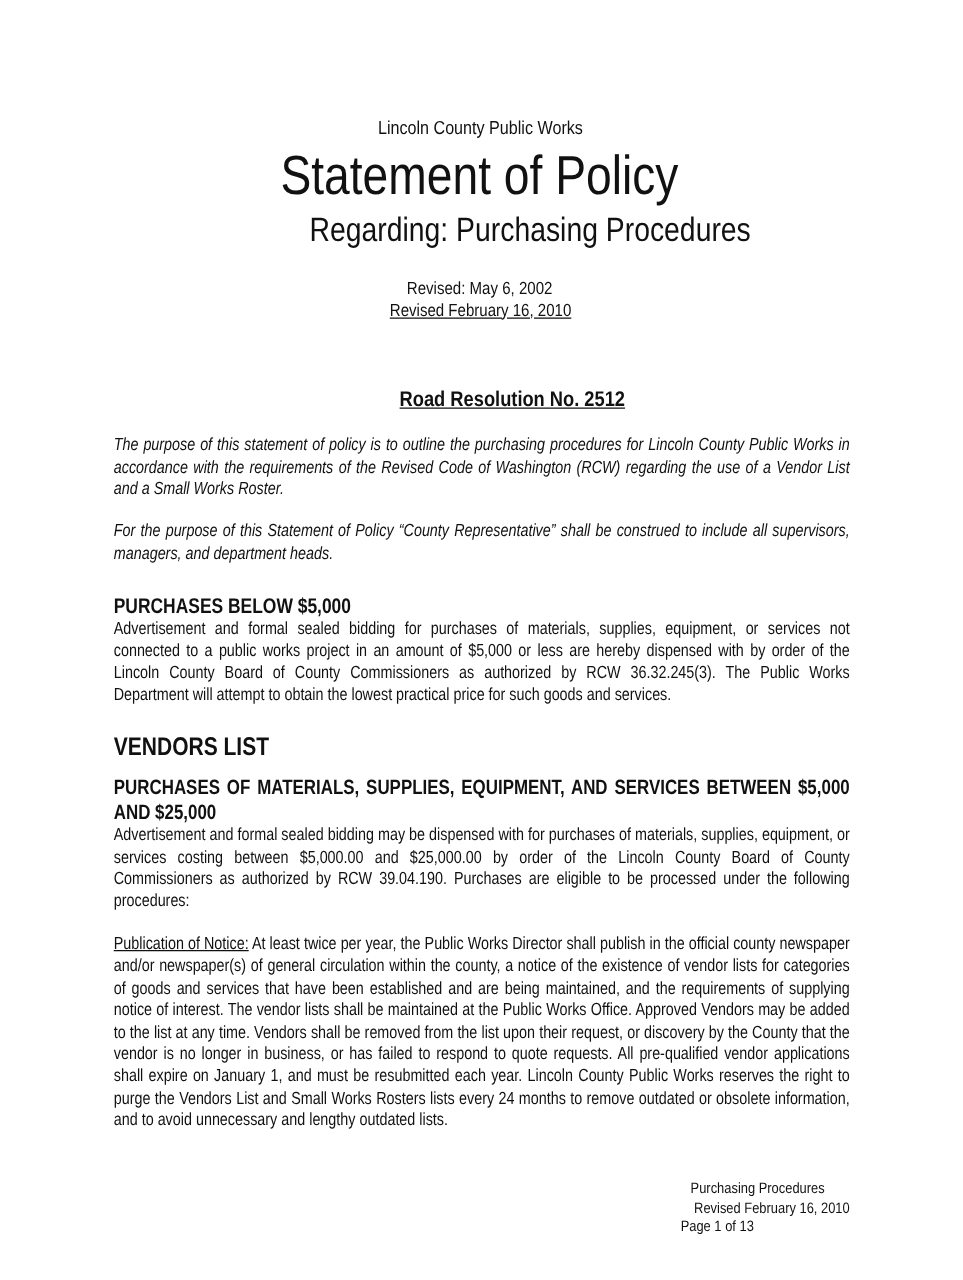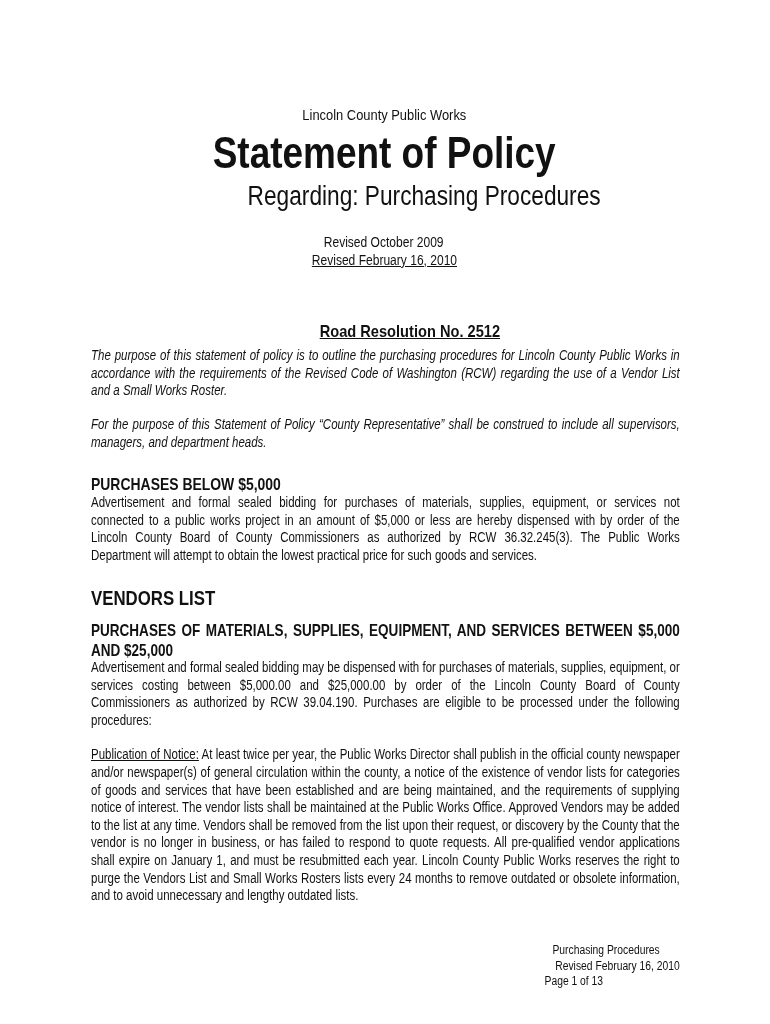--- a/index.html
+++ b/index.html
@@ -13,28 +13,27 @@
     position: relative;
     overflow: hidden;
     font-family: "Liberation Sans", sans-serif;
     color: #111111;
   }
   .cx {
     position: absolute;
     left: 0;
     width: 768px;
     text-align: center;
-    margin-top: 12px;
   }
   .cx > span { display: inline-block; transform-origin: center top; }
 
   .org { top: 94px; font-size: 15px; }
   .org > span { transform: scaleX(0.86); }
 
-  .title { top: 116px; font-size: 44px; font-weight: bold; }
+  .title { top: 116px; font-size: 44px; font-weight: normal; }
   .title > span { transform: scaleX(0.84); }
 
   .subtitle { top: 169px; font-size: 27px; padding-left: 40px; }
   .subtitle > span { transform: scaleX(0.84); }
 
   .dates { top: 222px; font-size: 14px; line-height: 17.5px; }
   .dates > div > span { display: inline-block; transform: scaleX(0.86); transform-origin: center top; }
   .dates .u span { text-decoration: underline; }
 
   .reso { top: 310px; font-size: 17px; font-weight: bold; padding-left: 26px; }
@@ -78,21 +77,21 @@
 
   <div class="cx title">
     <span>Statement of Policy</span>
   </div>
 
   <div class="cx subtitle">
     <span>Regarding: Purchasing Procedures</span>
   </div>
 
   <div class="cx dates">
-    <div><span>Revised October 2009</span></div>
+    <div><span>Revised: May 6, 2002</span></div>
     <div class="u"><span>Revised February 16, 2010</span></div>
   </div>
 
   <div class="cx reso">
     <span>Road Resolution No. 2512</span>
   </div>
 
   <div class="blk it" style="top:347px;">
     <div class="last">The purpose of this statement of policy is to outline the purchasing procedures for Lincoln County Public Works in accordance with the requirements of the Revised Code of Washington (RCW) regarding the use of a Vendor List and a Small Works Roster.</div>
   </div>

